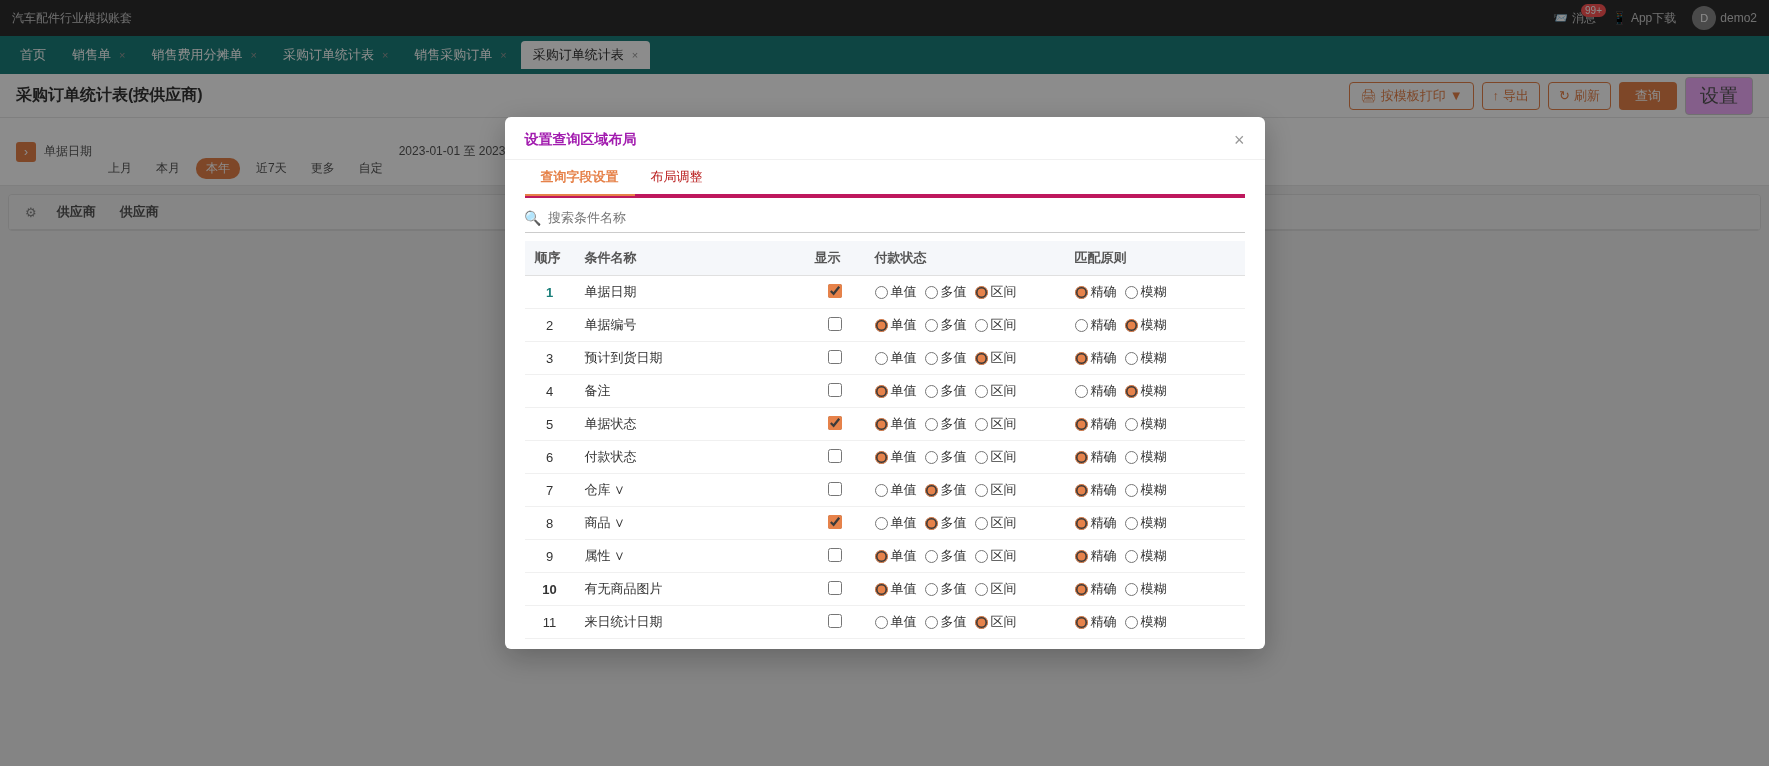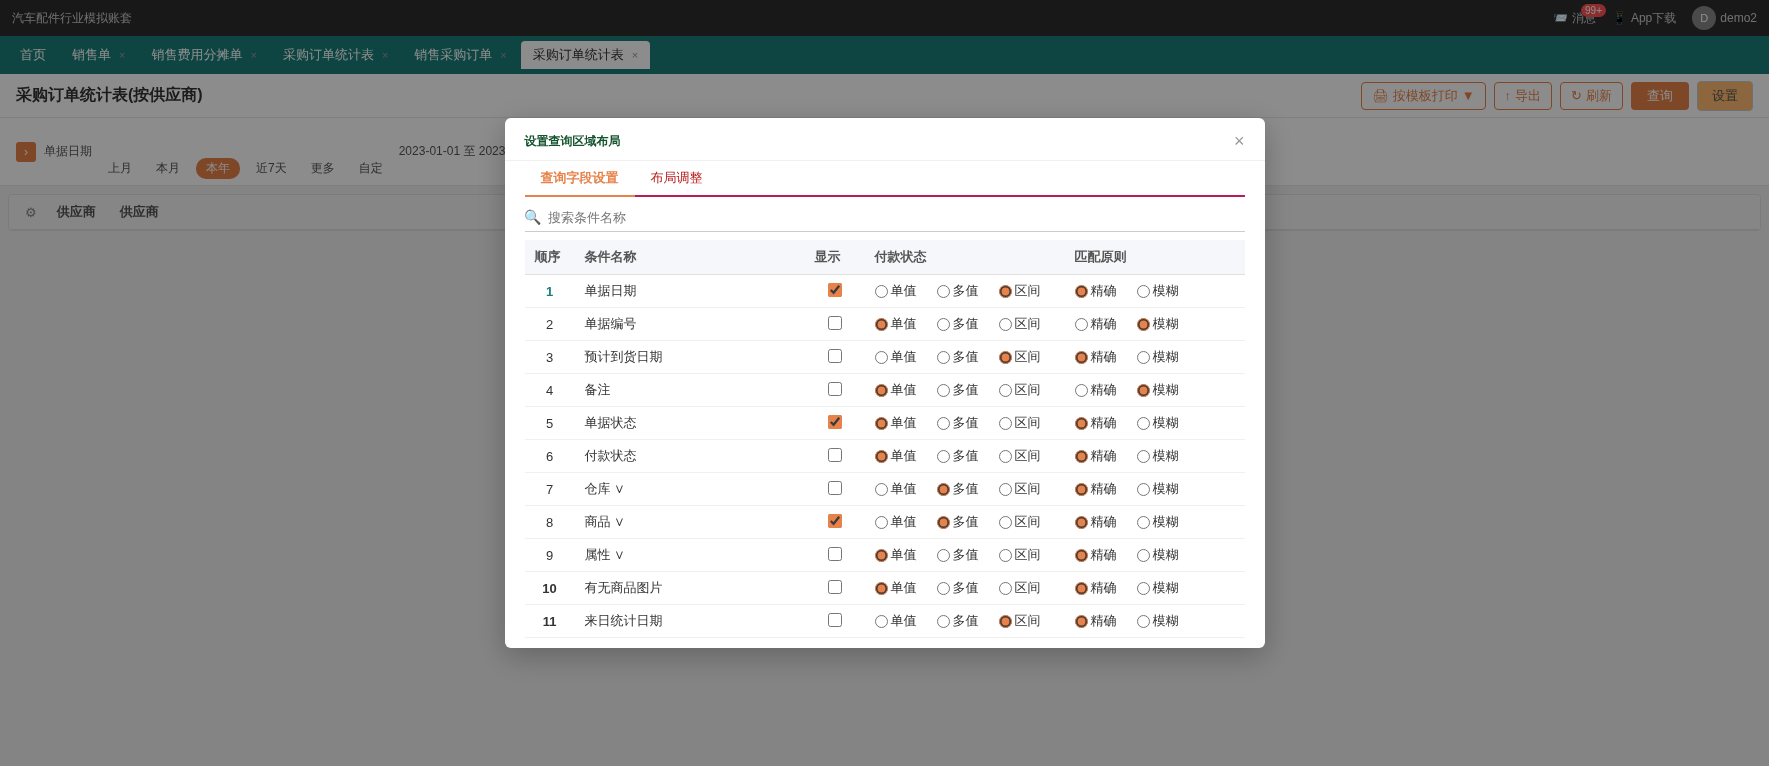--- a/index.html
+++ b/index.html
@@ -56,21 +56,21 @@
       justify-content: space-between;
       padding: 0 16px;
       border-bottom: 1px solid #e8e8e8;
     }
     .page-title { font-size: 16px; font-weight: bold; color: #333; }
     .header-actions { display: flex; align-items: center; gap: 8px; }
     .btn-print { display: flex; align-items: center; gap: 4px; color: #e6824a; border: 1px solid #e6824a; border-radius: 4px; padding: 4px 10px; cursor: pointer; background: #fff; font-size: 13px; }
     .btn-export { display: flex; align-items: center; gap: 4px; color: #e6824a; border: 1px solid #e6824a; border-radius: 4px; padding: 4px 10px; cursor: pointer; background: #fff; font-size: 13px; }
     .btn-refresh { display: flex; align-items: center; gap: 4px; color: #e6824a; border: 1px solid #e6824a; border-radius: 4px; padding: 4px 10px; cursor: pointer; background: #fff; font-size: 13px; }
     .btn-query { background: #e6824a; color: #fff; border: none; border-radius: 4px; padding: 5px 16px; cursor: pointer; font-size: 13px; }
-    .btn-set { background: #fdba74; color: #555; border: 1px solid #ccc; border-radius: 4px; padding: 5px 14px; cursor: pointer; font-size: 13px; }
+    .btn-set { background: #f0abfc; color: #555; border: 1px solid #ccc; border-radius: 4px; padding: 5px 14px; cursor: pointer; font-size: 19px; }
 
     
     .filter-row {
       background: #fff;
       padding: 6px 16px;
       display: flex;
       align-items: center;
       gap: 8px;
       border-bottom: 1px solid #e8e8e8;
       font-size: 12px;
@@ -132,53 +132,53 @@
       flex-direction: column;
       box-shadow: 0 8px 30px rgba(0,0,0,0.25);
     }
     .modal-header {
       display: flex;
       align-items: center;
       justify-content: space-between;
       padding: 14px 20px 10px 20px;
       border-bottom: 1px solid #f0f0f0;
     }
-    .modal-title { font-size: 12px; font-weight: bold; color: #14532d; }
+    .modal-title { font-size: 14px; font-weight: bold; color: #a21caf; }
     .modal-close { cursor: pointer; color: #999; font-size: 18px; line-height: 1; }
     .modal-body { flex: 1; overflow: hidden; display: flex; flex-direction: column; padding: 0 20px 10px 20px; }
 
     
-    .modal-tabs { display: flex; border-bottom: 2px solid #be185d; margin-bottom: 12px; }
+    .modal-tabs { display: flex; border-bottom: 4px solid #be185d; margin-bottom: 12px; }
     .modal-tab { padding: 8px 16px; cursor: pointer; font-size: 13px; color: #b91c1c; border-bottom: 2px solid transparent; margin-bottom: -2px; }
     .modal-tab.active { color: #e6824a; border-bottom: 2px solid #e6824a; font-weight: bold; }
 
     
     .modal-search { display: flex; align-items: center; border-bottom: 1px solid #ccc; padding-bottom: 6px; margin-bottom: 8px; gap: 6px; }
-    .modal-search input { border: none; outline: none; font-size: 13px; color: #15803d; flex: 1; background: transparent; }
+    .modal-search input { border: none; outline: none; font-size: 13px; color: #15803d; flex: 1; background: transparent; font-family: Liberation Mono, monospace; }
     .search-icon { color: #aaa; font-size: 14px; }
 
     
     .modal-table { flex: 1; overflow-y: auto; }
     .modal-table table { width: 100%; border-collapse: collapse; font-size: 13px; }
     .modal-table thead th {
       background: #f5f7fa;
       padding: 8px 10px;
       text-align: left;
       color: #555;
       font-weight: bold;
       border-bottom: 1px solid #e0e0e0;
       position: sticky;
       top: 0;
       z-index: 2;
     }
     .modal-table tbody tr { border-bottom: 1px solid #f0f0f0; }
     .modal-table tbody td { padding: 7px 10px; vertical-align: middle; color: #333; }
 
     
-    .radio-group { display: flex; align-items: flex-end; gap: 20px; }
+    .radio-group { display: flex; align-items: flex-end; gap: 8px; }
     .radio-item { display: flex; align-items: center; gap: 3px; cursor: pointer; }
     .radio-item input[type=radio] { accent-color: #e6824a; cursor: pointer; }
 
     .cb-display input[type=checkbox] { accent-color: #e6824a; width: 14px; height: 14px; cursor: pointer; }
 
     
     .modal-footer {
       display: flex;
       justify-content: flex-end;
       gap: 10px;
@@ -646,21 +646,21 @@
                       <span>精确</span>
                     </label>
                     <label class="radio-item">
                       <input type="radio" name="match-9" value="模糊" style="">
                       <span>模糊</span>
                     </label>
                   </div>
                 </td>
               </tr>
               <tr>
-                <td class="col-order"><span style="color:#333; font-weight:bold">11</span></td>
+                <td class="col-order"><span style="color:#333; font-weight:normal">11</span></td>
                 <td class="col-name">来日统计日期</td>
                 <td class="col-display cb-display"><input type="checkbox" style=""></td>
                 <td class="col-type">
                   <div class="radio-group">
                     <label class="radio-item">
                       <input type="radio" name="type-10" value="单值" style="">
                       <span>单值</span>
                     </label>
                     <label class="radio-item">
                       <input type="radio" name="type-10" value="多值" style="">

